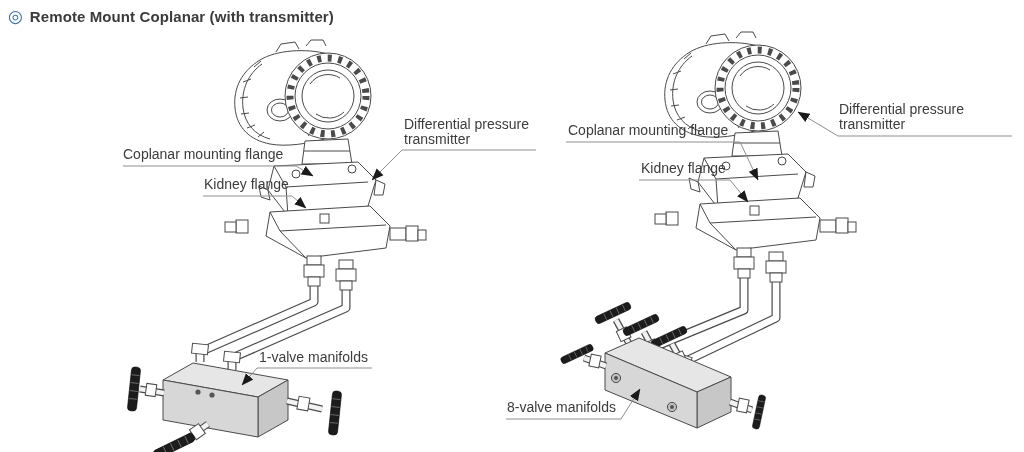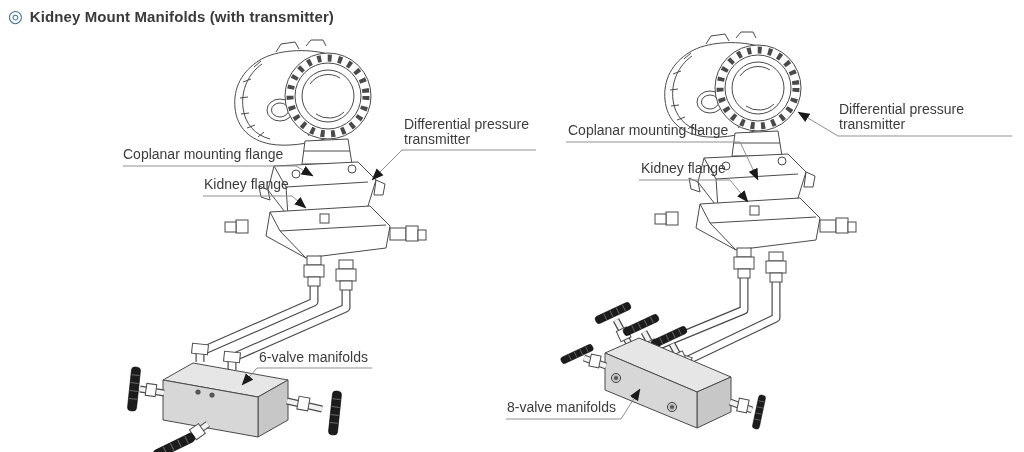--- a/index.html
+++ b/index.html
@@ -203,30 +203,30 @@
         <path class="leader" d="M566,142 H740 L758,180" marker-end="url(#arw)"></path>
         <path class="leader" d="M639,180 H730 L748,202" marker-end="url(#arw)"></path>
         <path class="leader" d="M1012,136 H838 L798,112" marker-end="url(#arw)"></path>
         <path class="leader" d="M506,419 H621 L640,389" marker-end="url(#arw)"></path>
       </g>
     </g>
   </svg>
 
   <div class="title-row">
     <span class="title-icon">◎</span>
-    <span class="title-text">Kidney Mount Manifolds (with transmitter)</span>
+    <span class="title-text">Remote Mount Coplanar (with transmitter)</span>
   </div>
 
   <div class="lbl" style="left:123px;top:147px">Coplanar mounting flange</div>
   <div class="lbl" style="left:204px;top:177px">Kidney flange</div>
   <div class="lbl lbl2" style="left:404px;top:117px">
     <div>Differential pressure</div>
     <div>transmitter</div>
   </div>
-  <div class="lbl" style="left:259px;top:350px">6-valve manifolds</div>
+  <div class="lbl" style="left:259px;top:350px">1-valve manifolds</div>
 
   <div class="lbl" style="left:568px;top:123px">Coplanar mounting flange</div>
   <div class="lbl" style="left:641px;top:161px">Kidney flange</div>
   <div class="lbl lbl2" style="left:839px;top:102px">
     <div>Differential pressure</div>
     <div>transmitter</div>
   </div>
   <div class="lbl" style="left:507px;top:400px">8-valve manifolds</div>
 
 </div>

